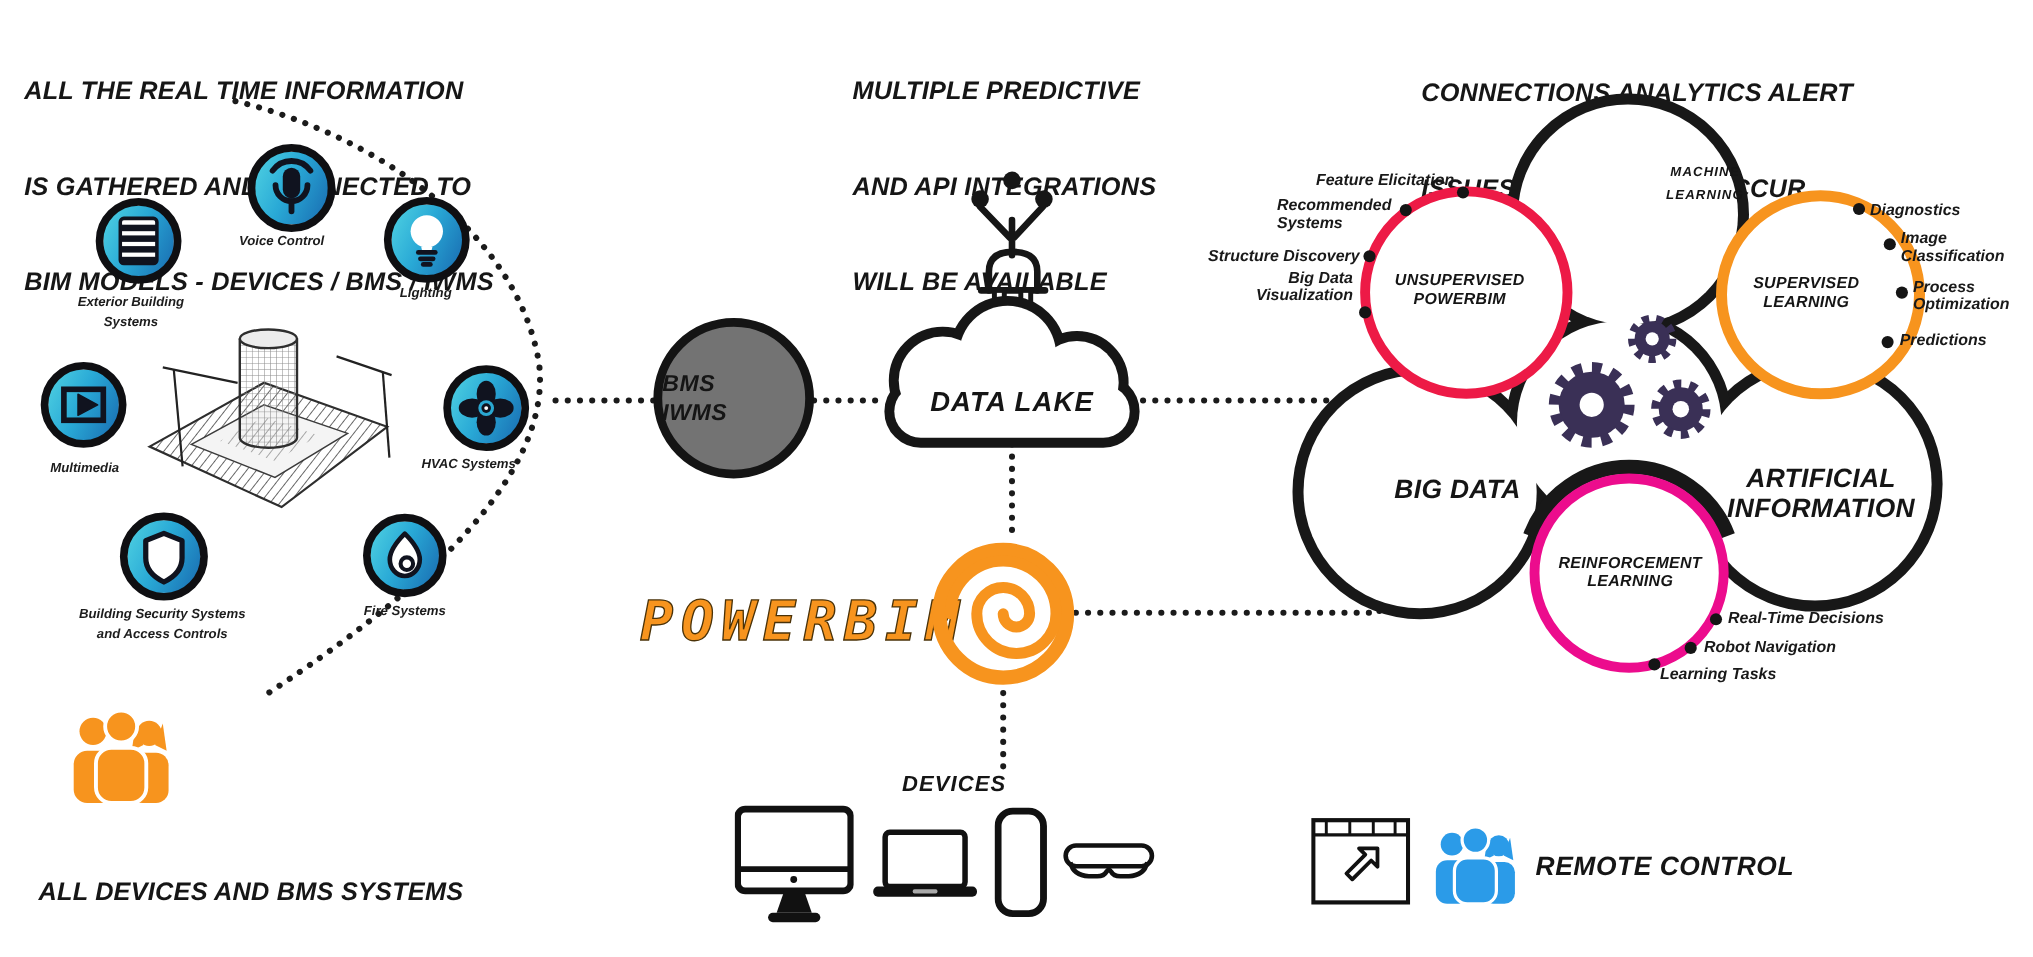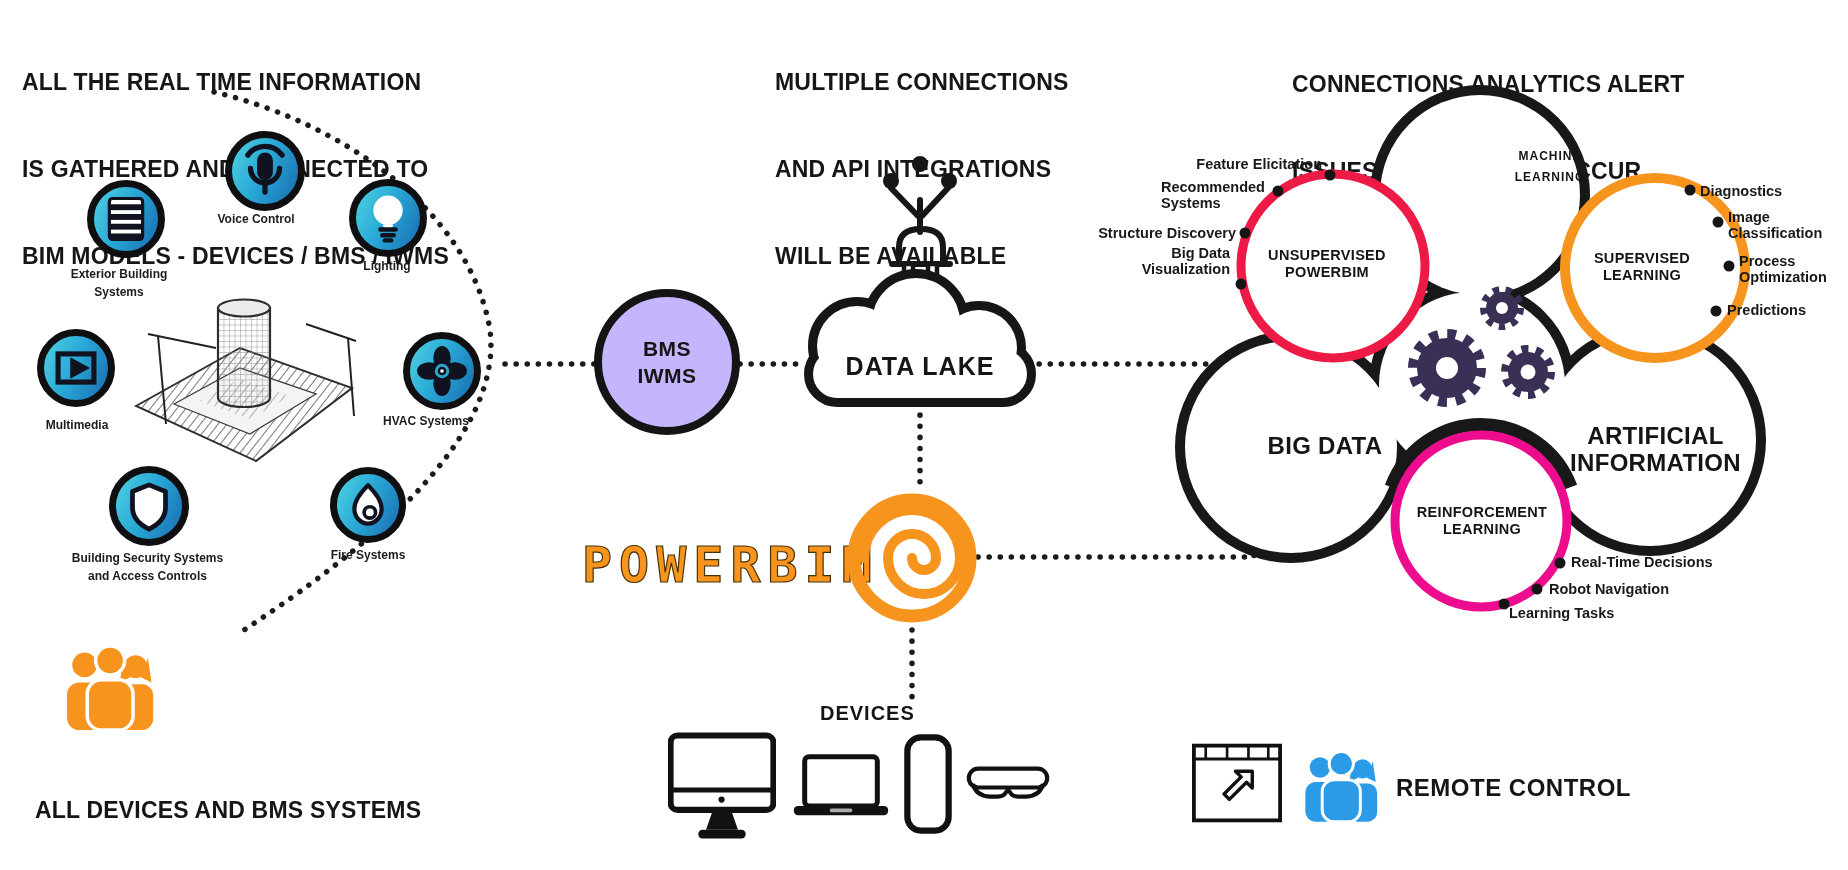--- a/index.html
+++ b/index.html
@@ -1,25 +1,25 @@
 <!DOCTYPE html>
 <html><head>
 <meta charset="utf-8">
 <style>
   html,body{margin:0;padding:0;background:#fff;}
   #canvas{position:relative;width:1848px;height:870px;background:#fff;overflow:hidden;
-          font-family:"Liberation Sans",sans-serif;color:#151515;}
+          font-family:"Liberation Sans",sans-serif;color:#151515;font-style:italic;}
   .abs{position:absolute;}
   .h1{font-size:23px;font-weight:bold;line-height:29px;letter-spacing:.2px;color:#161616;white-space:pre;}
   .lbl{font-size:12px;font-weight:600;color:#1c1c1c;text-align:center;line-height:18px;white-space:pre-line;}
   .cicon{position:absolute;border-radius:50%;border:7px solid #0f0f12;box-sizing:border-box;
          background:linear-gradient(115deg,#49cbe0 8%,#29a9d6 46%,#1b74b6 92%);}
   .cicon svg{width:100%;height:100%;display:block;}
-  .node-circle{position:absolute;border:8px solid #141414;border-radius:50%;box-sizing:border-box;background:#c4b5fd;
-               display:flex;flex-direction:column;align-items:center;justify-content:center;}
+  .node-circle{position:absolute;border:8px solid #141414;border-radius:50%;box-sizing:border-box;background:#737373;
+               display:flex;flex-direction:column;align-items:flex-start;justify-content:center;}
   .node-circle div{font-size:21px;font-weight:800;line-height:27px;letter-spacing:.5px;}
   .cloud-label{font-size:25px;font-weight:800;letter-spacing:1px;text-align:center;}
   .brand{font-family:"DejaVu Sans Mono",monospace;font-weight:bold;font-size:50px;letter-spacing:7px;
          color:#F7941E;-webkit-text-stroke:1.2px #4a3208;}
   .mlbig{font-size:24px;font-weight:800;text-align:center;line-height:27px;letter-spacing:.3px;white-space:pre-line;}
   .mltitle{font-size:14.5px;font-weight:800;text-align:center;line-height:17px;letter-spacing:.3px;white-space:pre-line;}
   .bullet{font-size:14.5px;font-weight:600;line-height:16px;white-space:pre-line;color:#191919;}
   .small-caps{font-size:20px;font-weight:800;letter-spacing:1px;text-align:left;}
   .remote{font-size:24px;font-weight:800;letter-spacing:.5px;}
 </style>
@@ -159,21 +159,21 @@
       </g>
   </svg>
 
   <div class="abs h1" style="left:35px;top:735px;line-height:30px">
     <div>ALL DEVICES AND BMS SYSTEMS</div>
     
     
   </div>
 
   <div class="abs h1" style="left:775px;top:10px">
-    <div>MULTIPLE CONNECTIONS</div>
+    <div>MULTIPLE PREDICTIVE</div>
     <div>AND API INTEGRATIONS</div>
     <div>WILL BE AVAILABLE</div>
   </div>
 
   <div class="node-circle" style="left:594px;top:289px;width:146px;height:146px">
     <div>BMS</div>
     <div>IWMS</div>
   </div>
 
   <svg class="abs" style="left:780px;top:145px" width="270" height="265" viewBox="780 145 270 265">

